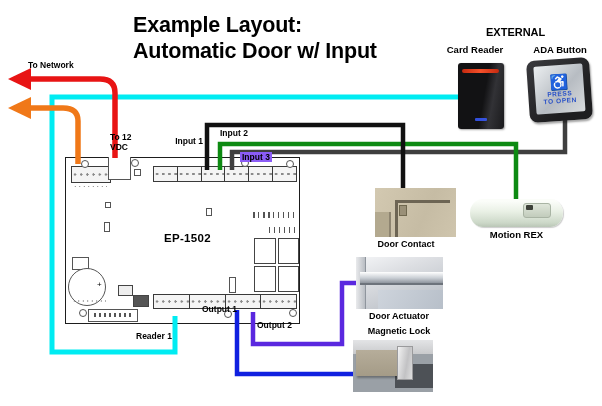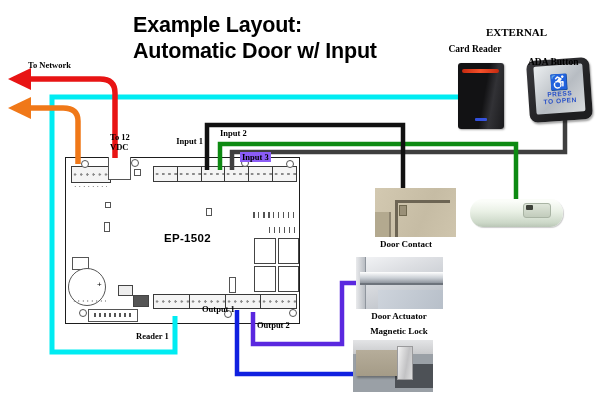--- a/index.html
+++ b/index.html
@@ -1,19 +1,19 @@
 <!DOCTYPE html>
 <html><head>
 <meta charset="utf-8">
 <style>
   html,body{margin:0;padding:0;background:#fff;}
   #canvas{position:relative;width:602px;height:406px;background:#fff;overflow:hidden;
           font-family:"Liberation Sans",sans-serif;color:#000;}
   .abs{position:absolute;}
-  .lbl{position:absolute;font-weight:bold;white-space:nowrap;font-family:Liberation Serif, serif;}
+  .lbl{position:absolute;font-weight:bold;white-space:nowrap;}
   .title{position:absolute;left:133px;top:12px;font-size:21.5px;line-height:26px;font-weight:bold;letter-spacing:-0.2px;}
   
   #board{position:absolute;left:65px;top:157px;width:233px;height:165px;background:#fff;
          border:1.6px solid #1d1d1d;z-index:2;}
   .tblock{position:absolute;border:1px solid #3a3a3a;background-color:#f4f4f4;
           background-image:radial-gradient(circle 1.9px at 3px 50%, #8a8a8a 60%, rgba(0,0,0,0) 70%);
           background-size:6.2px 100%;}
   .strip{position:absolute;display:flex;gap:0;}
   .strip>div{flex:1;border:1px solid #3a3a3a;margin-left:-1px;background-color:#f4f4f4;
           background-image:radial-gradient(circle 1.9px at 3px 50%, #8a8a8a 60%, rgba(0,0,0,0) 70%);
@@ -180,26 +180,27 @@
 
   <div id="maglock" class="photo">
     <div class="ceil"></div>
     <div class="door"></div>
     <div class="bodyblk"></div>
     <div class="plate"></div>
   </div>
 
   <div class="lbl" style="left:486px;top:26px;font-size:11px;z-index:6;">EXTERNAL</div>
   <div class="lbl" style="left:440px;top:44px;width:70px;text-align:center;font-size:9.5px;z-index:6;">Card Reader</div>
-  <div class="lbl" style="left:528px;top:57px;width:64px;font-size:9.5px;z-index:6;">ADA Button</div>
+  <div class="lbl" style="left:528px;top:44px;width:64px;text-align:center;font-size:9.5px;z-index:6;">ADA Button</div>
   <div class="lbl" style="left:28px;top:60px;font-size:8.5px;z-index:6;">To Network</div>
   <div class="lbl" style="left:81px;top:133px;width:28px;font-size:8.5px;line-height:9.5px;white-space:normal;z-index:6;padding-left:29px;">To 12 VDC</div>
   <div class="lbl" style="left:161px;top:136px;width:42px;text-align:right;font-size:8.5px;z-index:6;">Input 1</div>
   <div class="lbl" style="left:218px;top:128px;font-size:8.5px;background:#fff;padding:0 2px;z-index:6;">Input 2</div>
   <div class="lbl" style="left:240px;top:152px;font-size:8.5px;background:#8b5cf6;padding:0 2px;z-index:6;">Input 3</div>
   <div class="lbl" style="left:202px;top:304px;font-size:8.5px;z-index:6;">Output 1</div>
   <div class="lbl" style="left:257px;top:320px;font-size:8.5px;z-index:6;">Output 2</div>
   <div class="lbl" style="left:136px;top:331px;font-size:8.5px;z-index:6;">Reader 1</div>
   <div class="lbl" style="left:363px;top:239px;width:86px;text-align:center;font-size:9px;z-index:6;">Door Contact</div>
+  <div class="lbl" style="left:470px;top:229px;width:93px;text-align:center;font-size:9.5px;z-index:6;">Motion REX</div>
   <div class="lbl" style="left:354px;top:311px;width:90px;text-align:center;font-size:9px;z-index:6;">Door Actuator</div>
   <div class="lbl" style="left:354px;top:326px;width:90px;text-align:center;font-size:9px;z-index:6;">Magnetic Lock</div>
 
 </div>
 
 </body></html>

